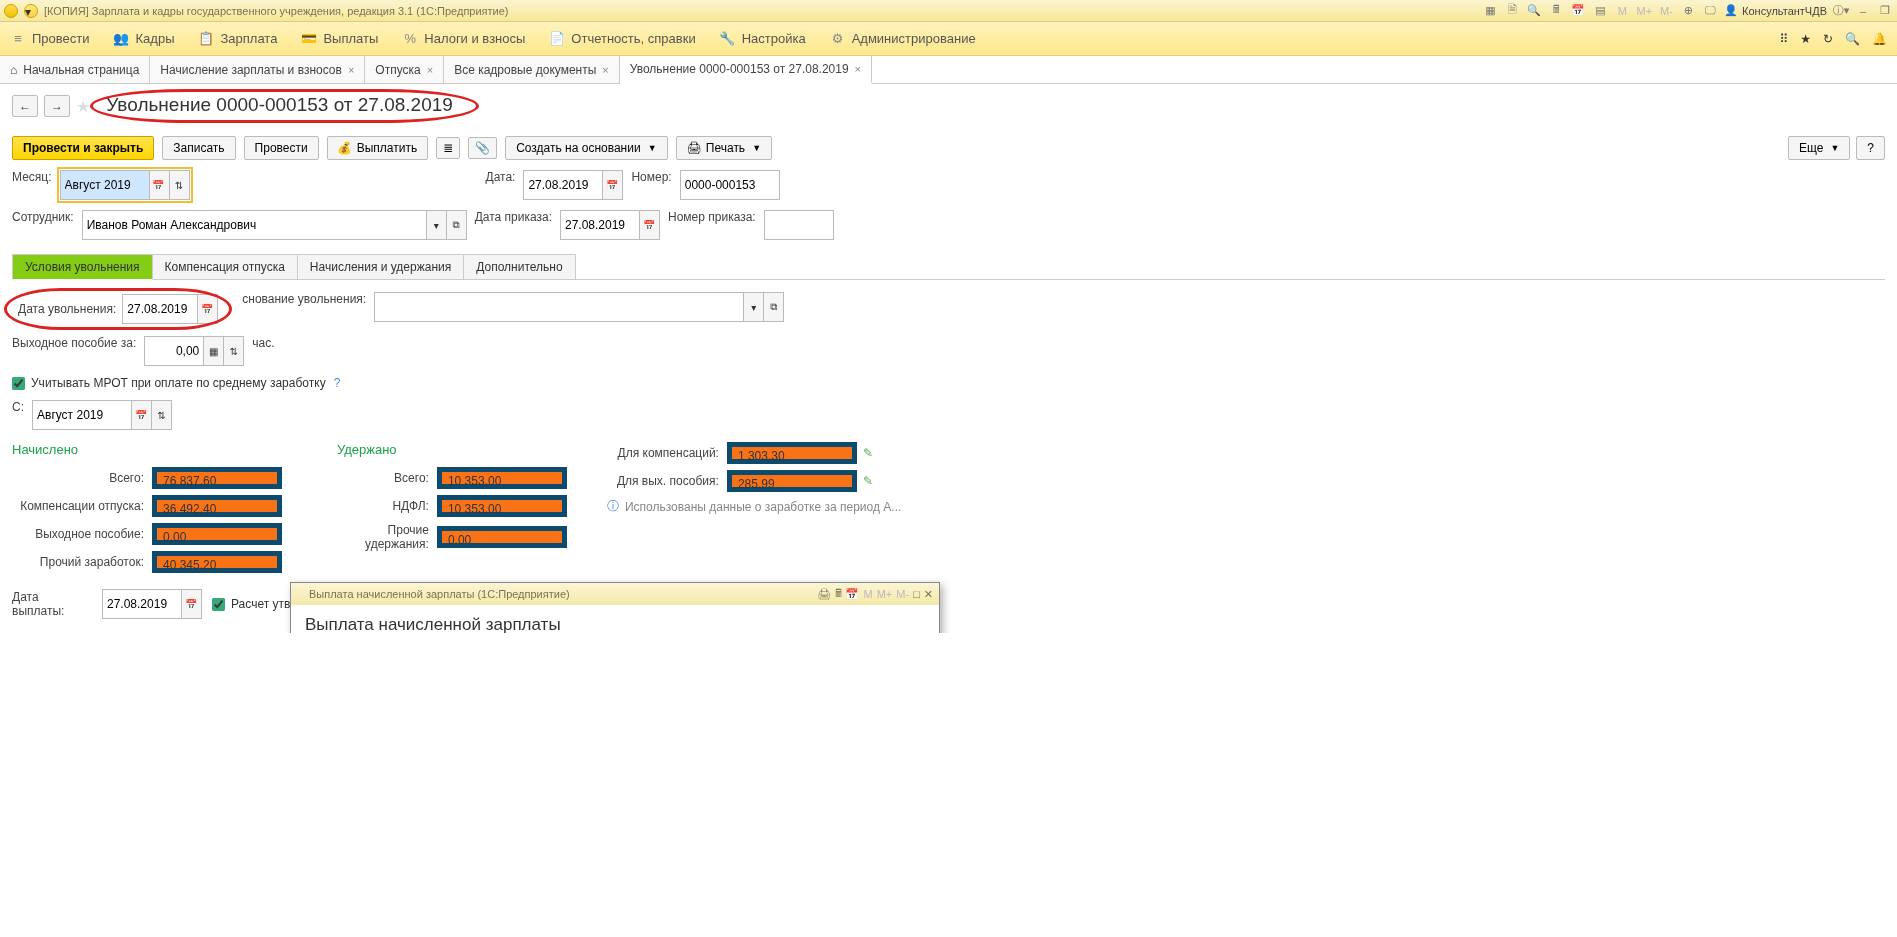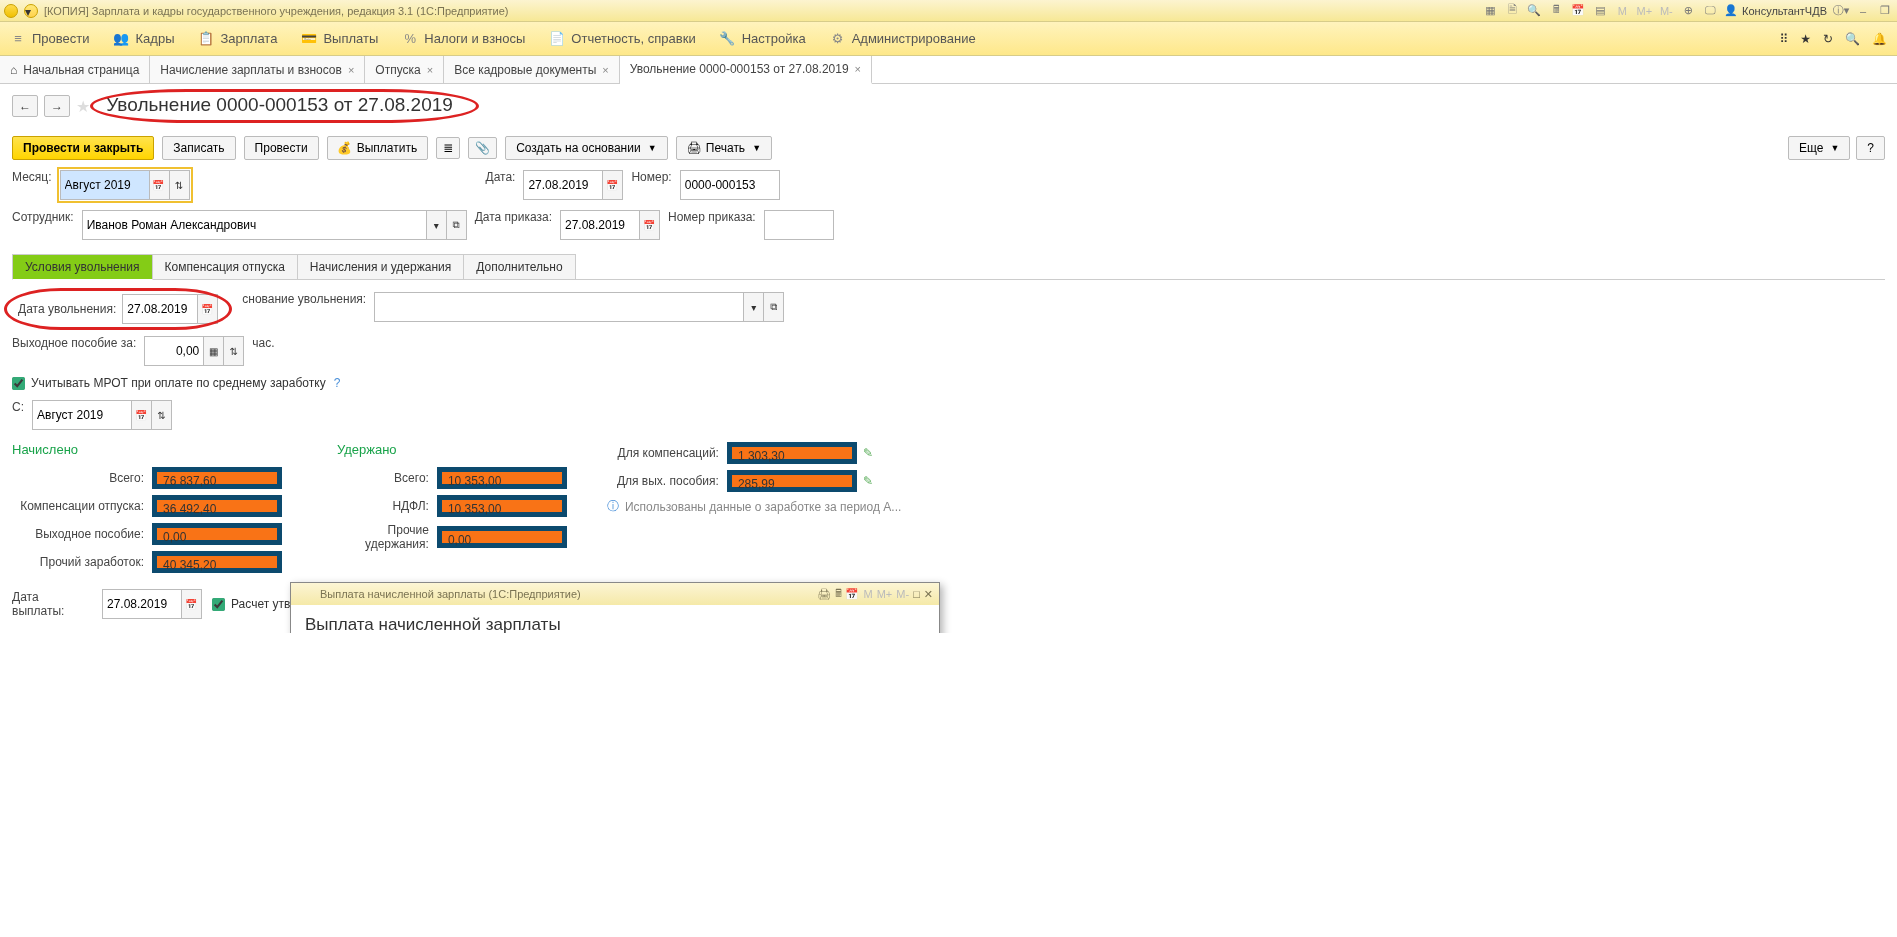--- a/index.html
+++ b/index.html
@@ -52,21 +52,21 @@
 .tot-head { color:#19a34a; font-size:13px; margin-bottom:10px; display:inline-block; }
 .tot-row { display:flex; align-items:center; margin-bottom:6px; }
 .tot-row .tl { width:140px; text-align:right; padding-right:8px; color:#444; }
 .tot-row .tv { width:130px; border:5px solid #0c4a6e; height:22px; text-align:left; padding:2px 6px; background:#f97316; }
 .pencil { color:#5a5; margin-left:6px; cursor:pointer; }
 .refresh-btn { border:1px solid #bbb; background:#f5f5f5; width:26px; height:22px; display:flex; align-items:center; justify-content:center; cursor:pointer; border-radius:2px; margin-left:auto; }
 .info-line { color:#888; display:flex; align-items:center; gap:6px; }
 .info-line .ii { color:#4a90d9; }
 
 .dialog { position:absolute; left:290px; top:498px; width:650px; background:#fff; border:1px solid #888; box-shadow:3px 3px 8px rgba(0,0,0,0.3); }
-.dialog-title { background:linear-gradient(#fcf5d5,#f5e9a8); height:22px; display:flex; align-items:center; padding:0 6px; gap:11px; font-size:11px; color:#7a7353; }
+.dialog-title { background:linear-gradient(#fcf5d5,#f5e9a8); height:22px; display:flex; align-items:center; padding:0 6px; gap:0; font-size:11px; color:#7a7353; }
 .dialog-title .dr { margin-left:auto; display:flex; gap:4px; align-items:center; }
 .dialog-body { padding:10px 14px; }
 .dialog-heading { font-size:17px; color:#333; margin-bottom:10px; }
 .d-row { display:flex; align-items:center; margin-bottom:8px; gap:6px; }
 .d-row .dl { width:96px; color:#444; }
 .d-row .dv { flex:1; }
 .d-toolbar { display:flex; align-items:center; gap:6px; margin:8px 0; }
 .d-table { border:1px solid #ccc; }
 .d-table .thead { display:flex; background:#f3f3f3; border-bottom:1px solid #ccc; }
 .d-table .th, .d-table .td { padding:4px 8px; font-size:12px; }

